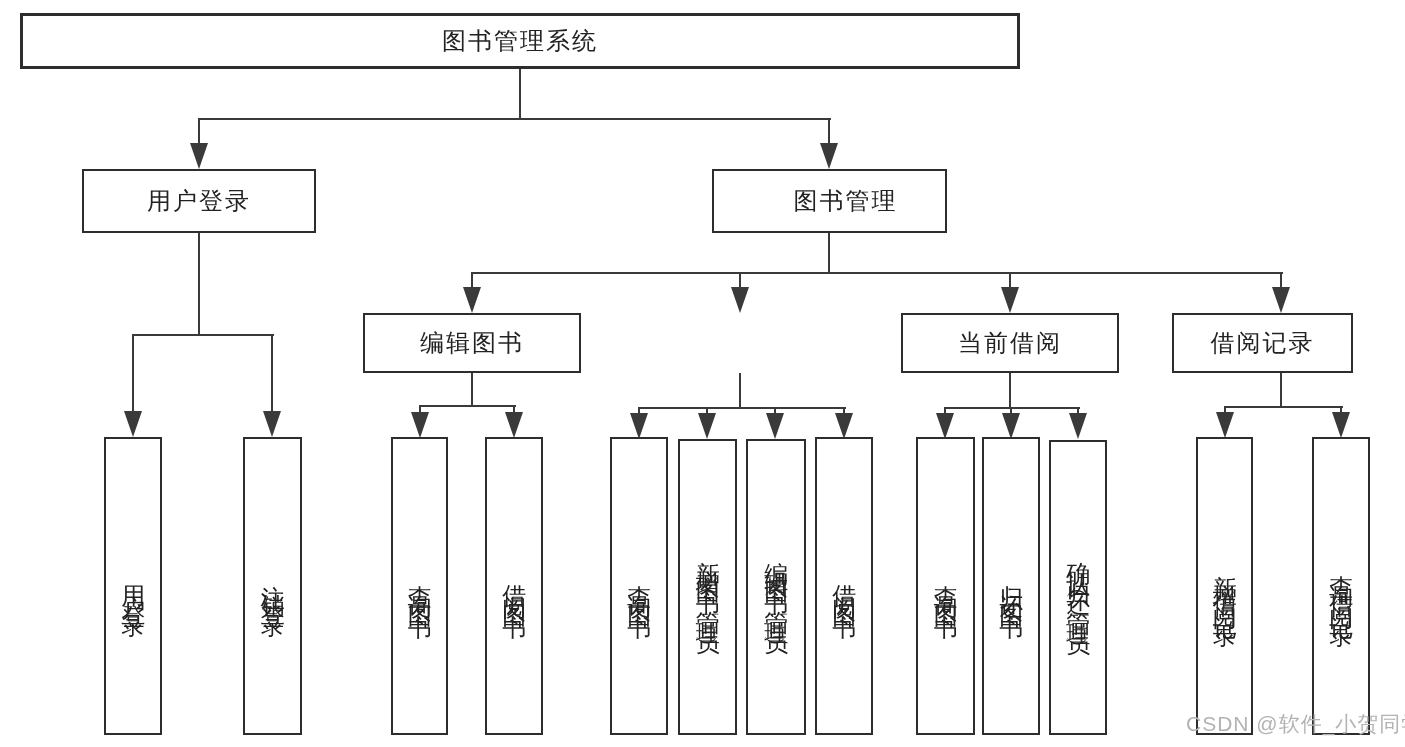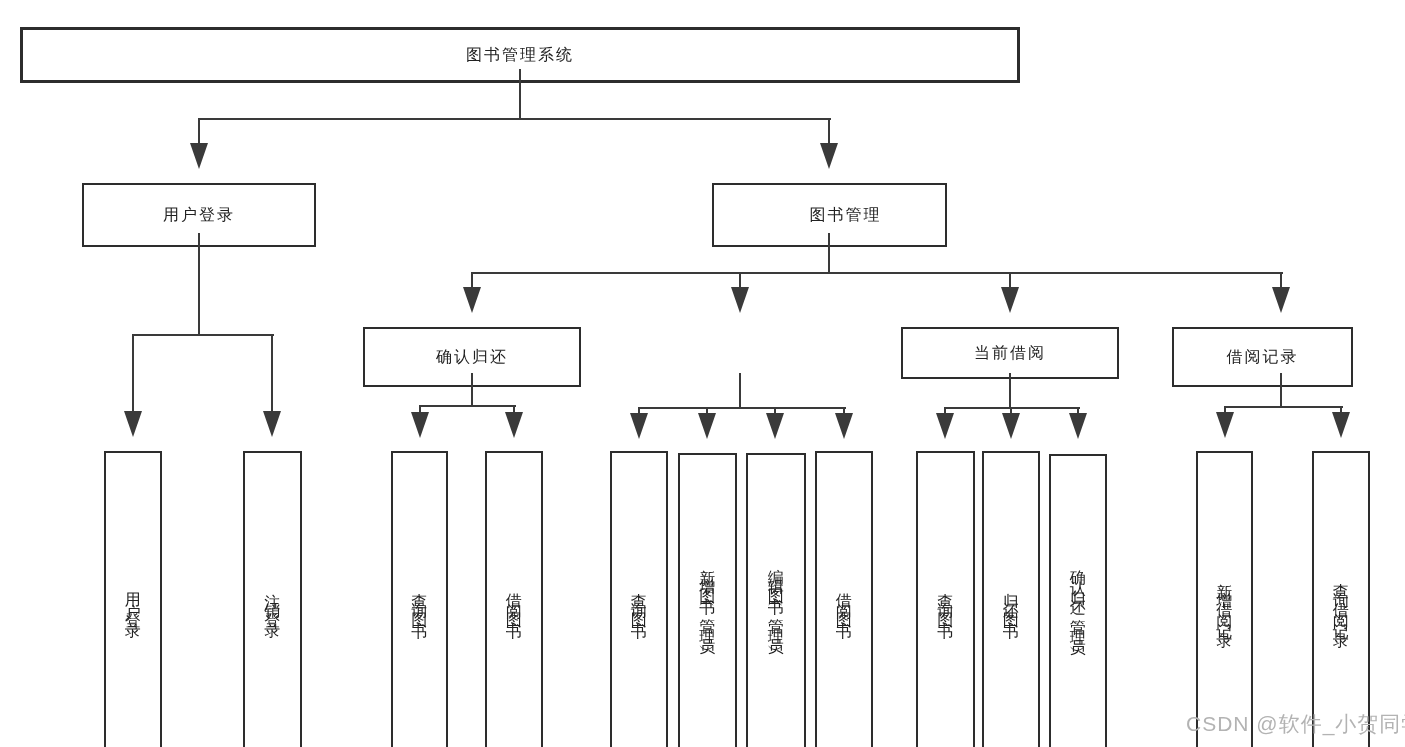--- a/index.html
+++ b/index.html
@@ -9,21 +9,21 @@
   html,body{margin:0;padding:0;background:#e9e9e9;}
   body{font-family:"Liberation Sans", sans-serif;}
   .canvas{
     position:relative; width:1405px; height:747px; background:var(--bg);
     overflow:hidden; margin:0 auto;
   }
   .box{
     position:absolute; box-sizing:border-box; background:var(--bg);
     border:2px solid var(--border); color:var(--text);
     display:flex; align-items:center; justify-content:center;
-    font-size:16px; letter-spacing:2px; white-space:nowrap;margin-top:14px;
+    font-size:24px; letter-spacing:2px; white-space:nowrap;
   }
   .root-box{border-width:3px;}
   .vbox{
     writing-mode:vertical-rl; text-orientation:mixed;
     letter-spacing:10px; white-space:normal; line-height:1.1;
   }
   .hline{position:absolute; height:2px; background:var(--line);}
   .vline{position:absolute; width:2px; background:var(--line);}
   .tri{
     position:absolute; width:0; height:0;
@@ -63,22 +63,22 @@
   <div class="hline" style="left:471px;top:272px;width:812px;"></div>
   <div class="vline" style="left:471px;top:272px;height:16px;"></div>
   <div class="tri" style="left:463px;top:287px;"></div>
   <div class="vline" style="left:739px;top:272px;height:16px;"></div>
   <div class="tri" style="left:731px;top:287px;"></div>
   <div class="vline" style="left:1009px;top:272px;height:16px;"></div>
   <div class="tri" style="left:1001px;top:287px;"></div>
   <div class="vline" style="left:1280px;top:272px;height:16px;"></div>
   <div class="tri" style="left:1272px;top:287px;"></div>
 
-  <div class="box" style="left:363px;top:313px;width:218px;height:60px;">确认归还</div>
-  <div class="box" style="left:901px;top:313px;width:218px;height:52px;">当前借阅</div>
+  <div class="box" style="left:363px;top:313px;width:218px;height:60px;">编辑图书</div>
+  <div class="box" style="left:901px;top:313px;width:218px;height:60px;">当前借阅</div>
   <div class="box" style="left:1172px;top:313px;width:181px;height:60px;">借阅记录</div>
 
   <div class="vline" style="left:471px;top:373px;height:34px;"></div>
   <div class="hline" style="left:419px;top:405px;width:97px;"></div>
   <div class="vline" style="left:419px;top:405px;height:9px;"></div>
   <div class="tri" style="left:411px;top:412px;"></div>
   <div class="vline" style="left:513px;top:405px;height:9px;"></div>
   <div class="tri" style="left:505px;top:412px;"></div>
 
   <div class="vline" style="left:739px;top:373px;height:36px;"></div>

